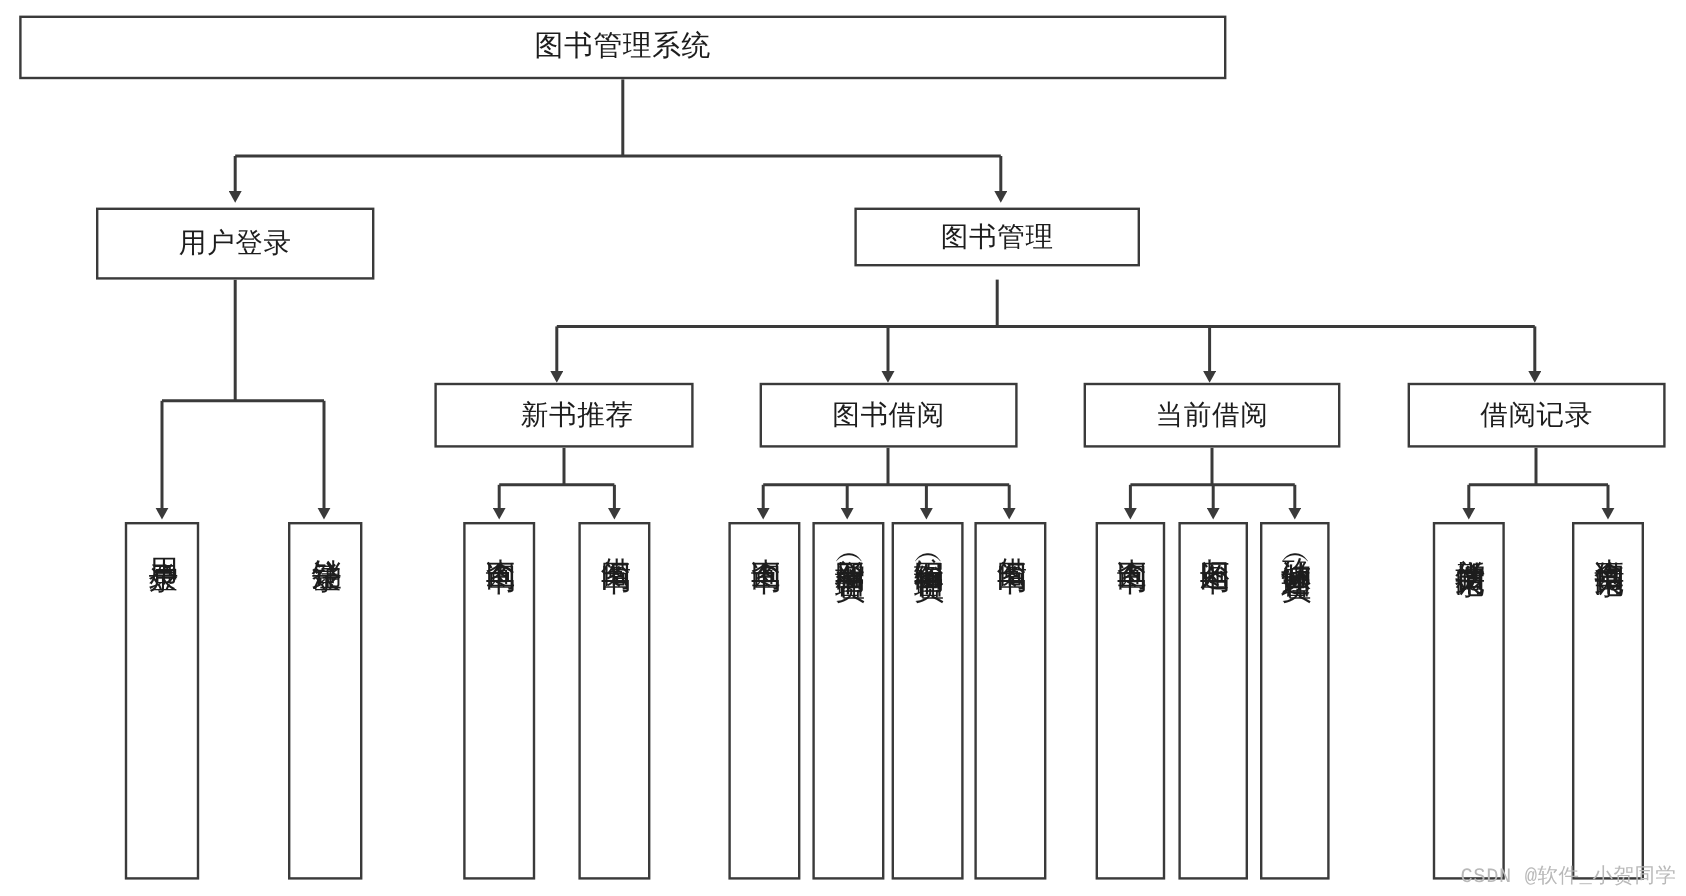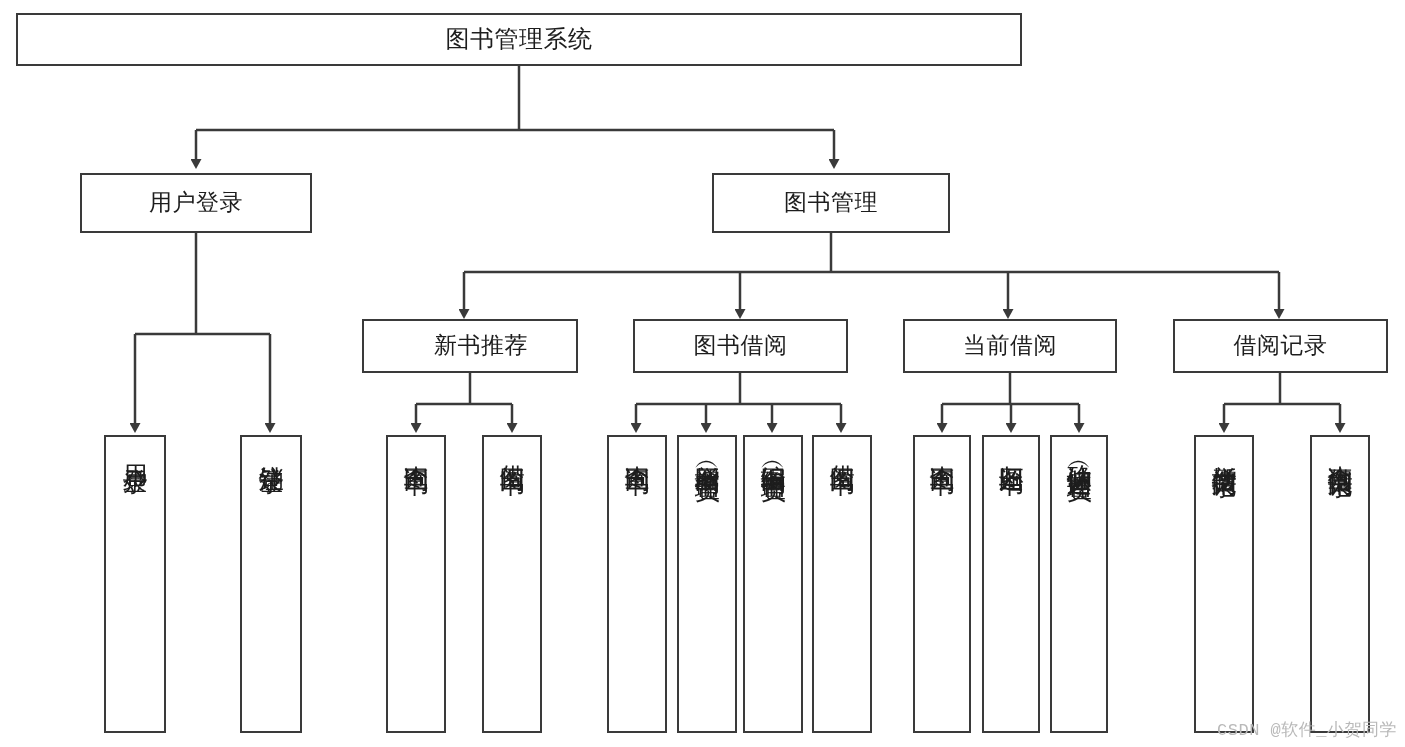--- a/index.html
+++ b/index.html
@@ -127,21 +127,21 @@
     </g>
   </svg>
 
   <div class="node horiz root" style="left:16px; top:13px; width:1006px; height:53px;">
     <span class="label">图书管理系统</span>
   </div>
 
   <div class="node horiz" style="left:80px; top:173px; width:232px; height:60px;">
     <span class="label">用户登录</span>
   </div>
-  <div class="node horiz" style="left:712px; top:173px; width:238px; height:60px;">
+  <div class="node horiz" style="left:712px; top:173px; width:238px; height:49px;">
     <span class="label">图书管理</span>
   </div>
 
   <div class="node horiz" style="left:362px; top:319px; width:216px; height:54px;padding-left:22px;">
     <span class="label">新书推荐</span>
   </div>
   <div class="node horiz" style="left:633px; top:319px; width:215px; height:54px;">
     <span class="label">图书借阅</span>
   </div>
   <div class="node horiz" style="left:1173px; top:319px; width:215px; height:54px;">

